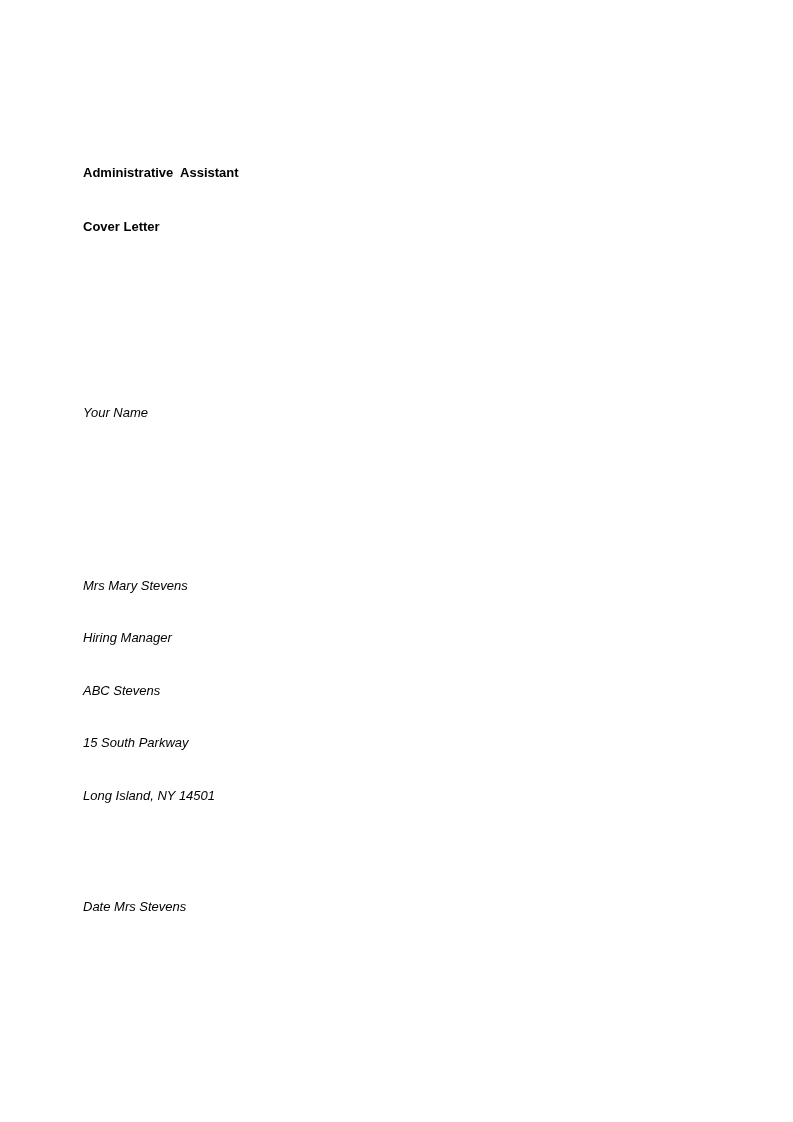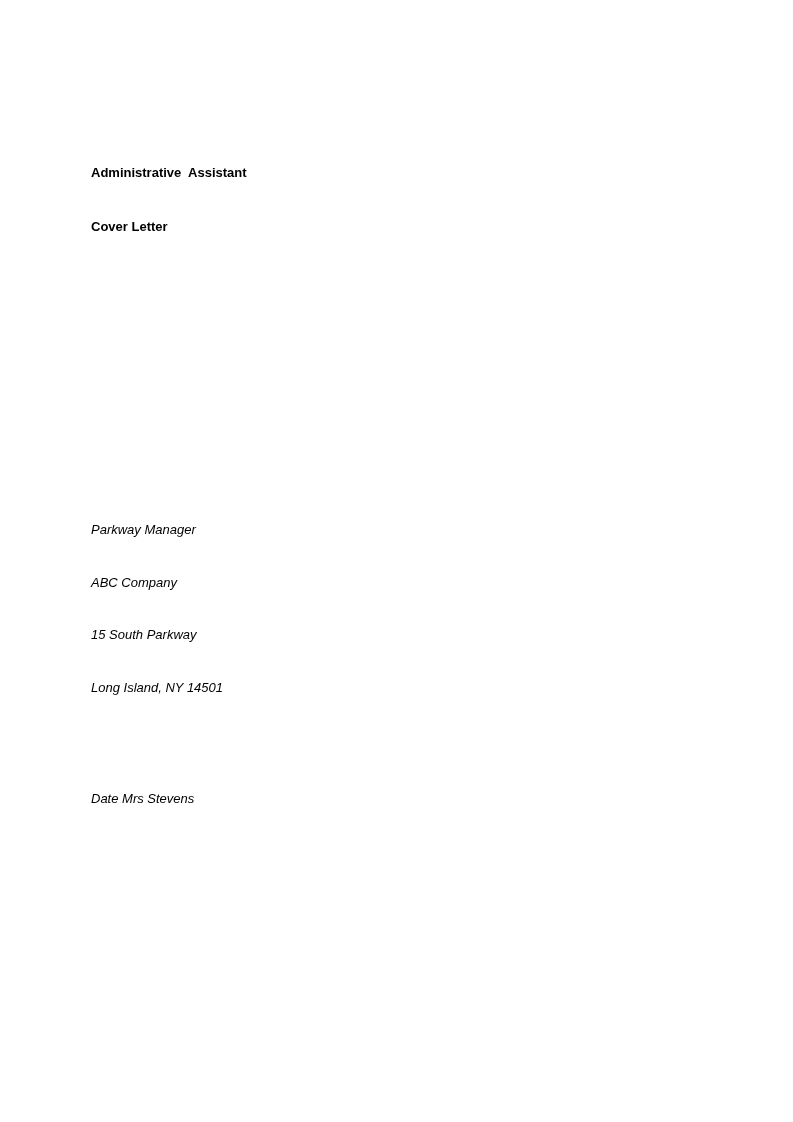--- a/index.html
+++ b/index.html
@@ -13,45 +13,47 @@
     width: 793px;
     height: 1122px;
     background: #ffffff;
     padding: 74px 75px 0 75px;
     font-family: "Liberation Sans", "DejaVu Sans", sans-serif;
     font-size: 13px;
     line-height: 18px;
     color: #000000;
     white-space: pre-wrap;
   }
-  .block { margin: 0 0 5px 16px; }
+  .block { margin: 0 0 5px 8px; }
   .doc-title { font-weight: bold; }
   .doc-title .line { line-height: 18px; }
   .italic { font-style: italic; }
   .sender { margin-top: 36px; line-height: 18.5px; }
   .date-line { margin-top: 10px; }
   .recipient { margin-top: 5px; line-height: 17.5px; }
 </style>
 </head>
 <body>
 
 <div class="page">
 
   <div class="doc-title block">
     <div class="line">Administrative  Assistant</div>
     <div class="line">Cover Letter</div>
   </div>
 
   <div class="sender italic block">
+    <div>Your Name</div>
   </div>
 
 
   <div class="recipient italic block">
-    <div>Parkway Manager</div>
-    <div>ABC Company</div>
+    <div>Mrs Mary Stevens</div>
+    <div>Hiring Manager</div>
+    <div>ABC Stevens</div>
     <div>15 South Parkway</div>
     <div>Long Island, NY 14501</div>
   </div>
 
   <div class="italic block">Date Mrs Stevens</div>
 
   
 
   
 

